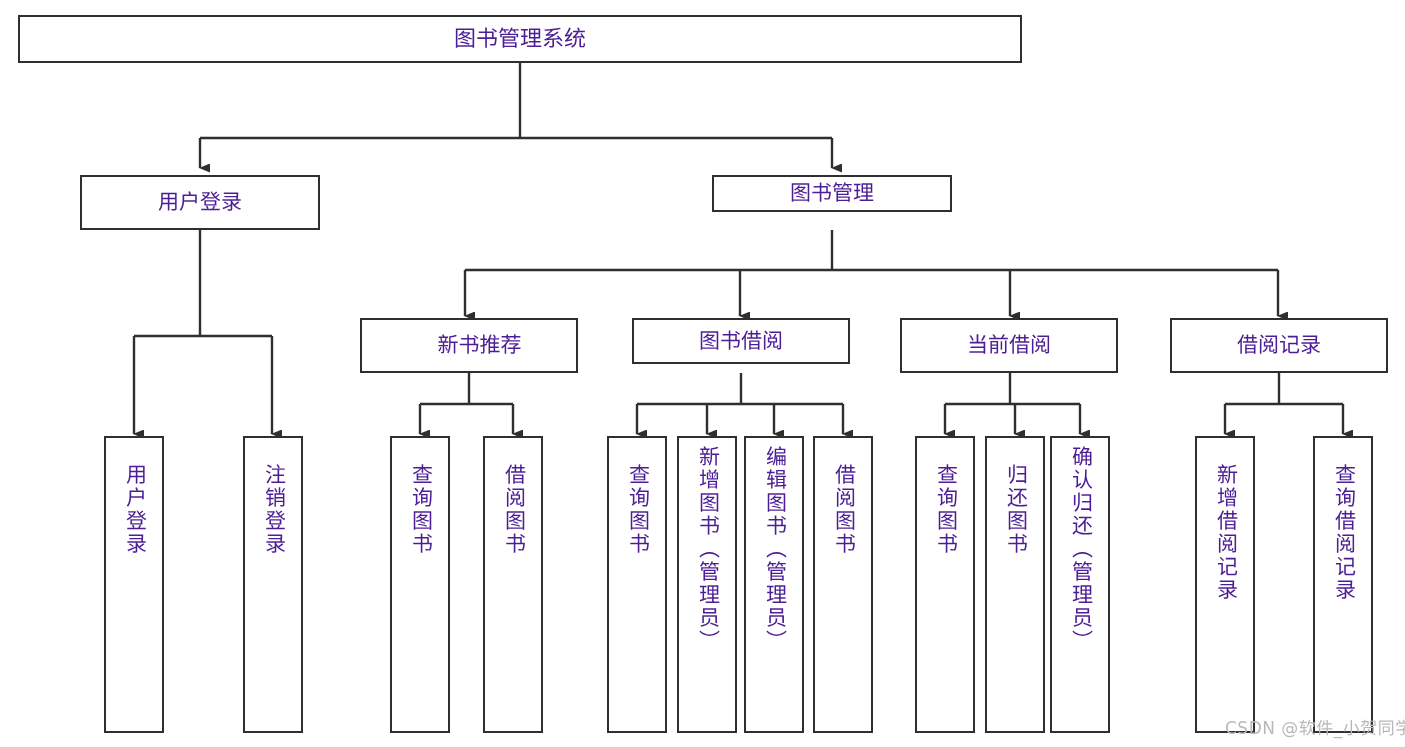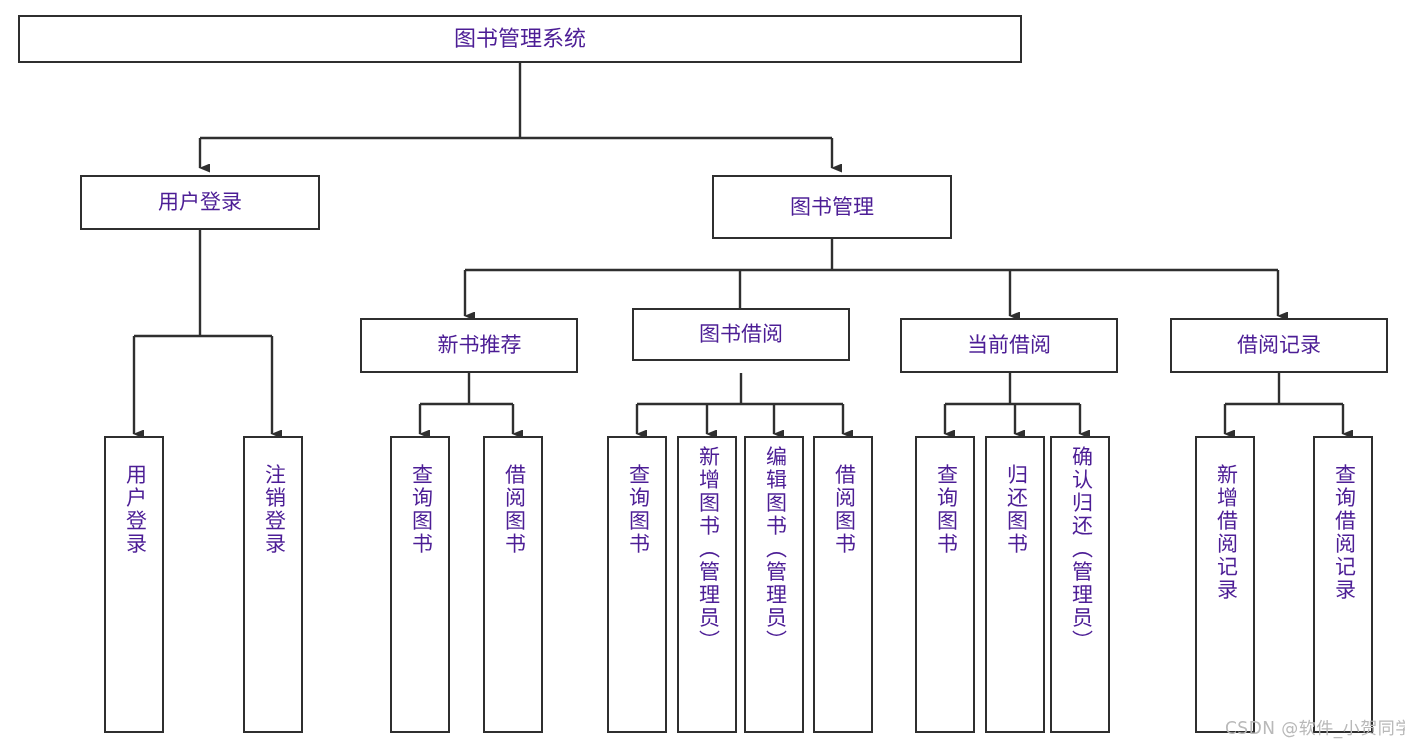--- a/index.html
+++ b/index.html
@@ -132,28 +132,28 @@
     </g>
   </svg>
 
   <div class="node root horizontal" style="left:18px; top:15px; width:1004px; height:48px;">
     <span class="node-label">图书管理系统</span>
   </div>
 
   <div class="node horizontal" style="left:80px; top:175px; width:240px; height:55px;">
     <span class="node-label">用户登录</span>
   </div>
-  <div class="node horizontal" style="left:712px; top:175px; width:240px; height:64px;">
+  <div class="node horizontal" style="left:712px; top:175px; width:240px; height:37px;">
     <span class="node-label">图书管理</span>
   </div>
 
   <div class="node horizontal" style="left:360px; top:318px; width:218px; height:55px;padding-left:21px;">
     <span class="node-label">新书推荐</span>
   </div>
-  <div class="node horizontal" style="left:632px; top:308px; width:218px; height:53px;">
+  <div class="node horizontal" style="left:632px; top:318px; width:218px; height:46px;">
     <span class="node-label">图书借阅</span>
   </div>
   <div class="node horizontal" style="left:900px; top:318px; width:218px; height:55px;">
     <span class="node-label">当前借阅</span>
   </div>
   <div class="node horizontal" style="left:1170px; top:318px; width:218px; height:55px;">
     <span class="node-label">借阅记录</span>
   </div>
 
   <div class="node vertical" style="left:104px; top:436px; width:60px; height:297px;">

